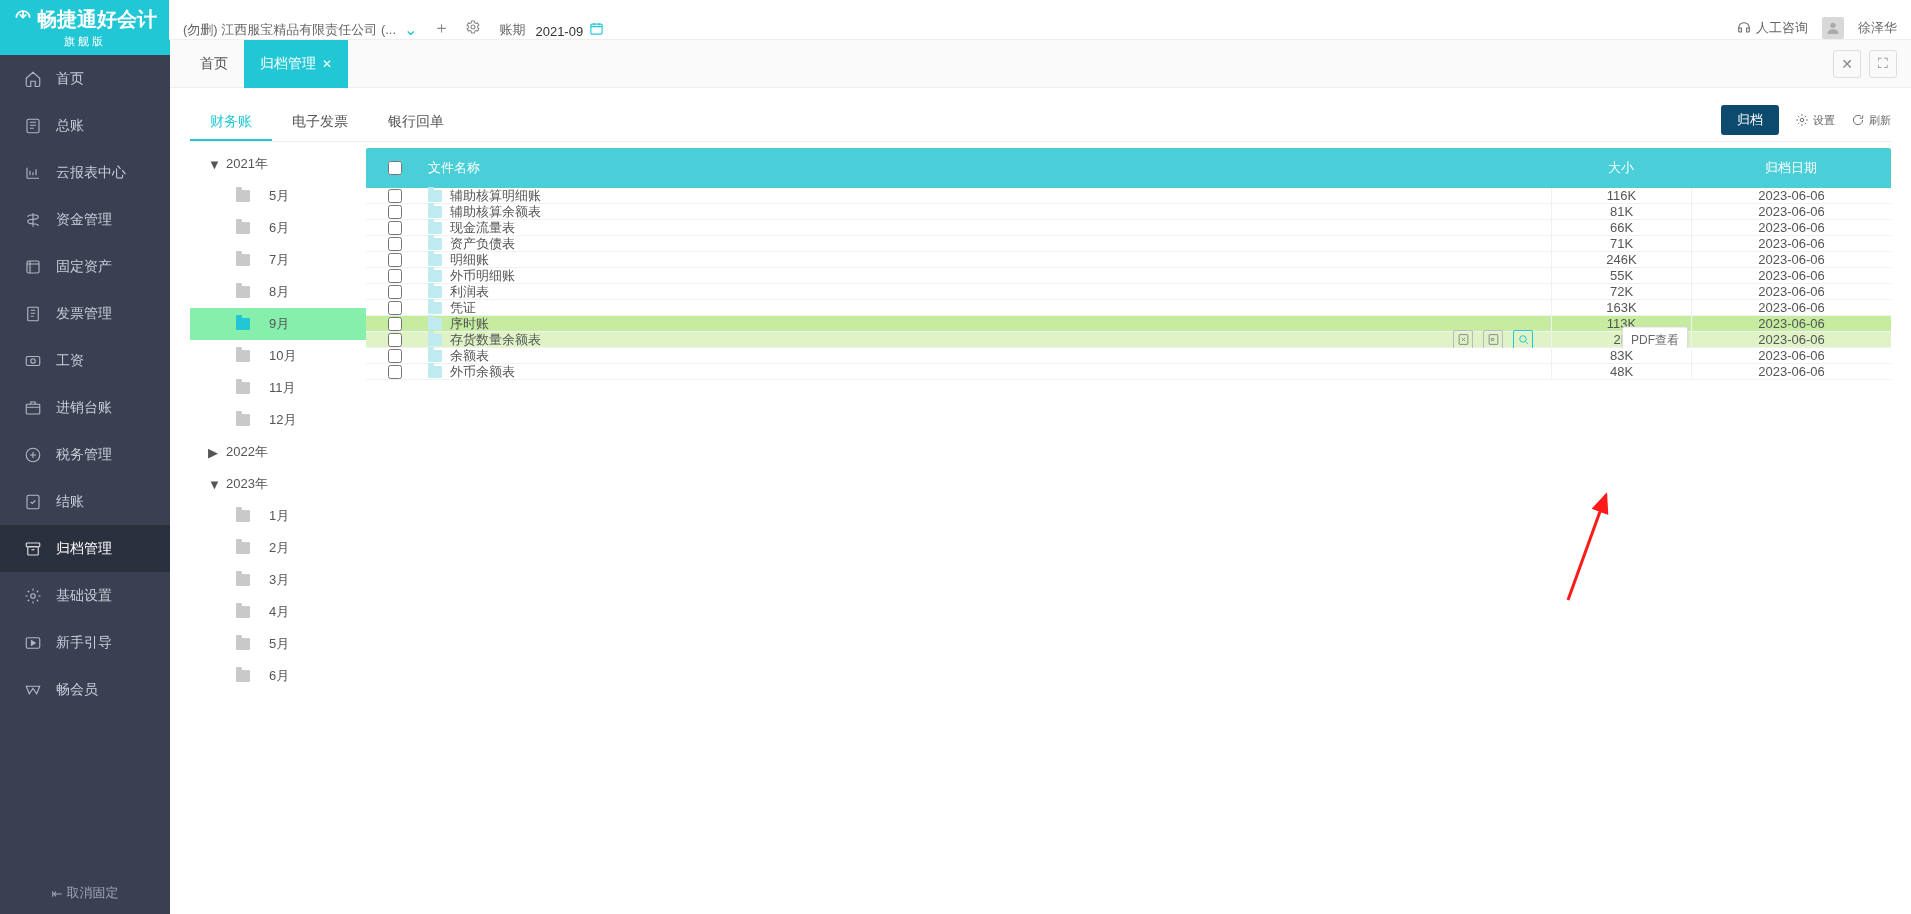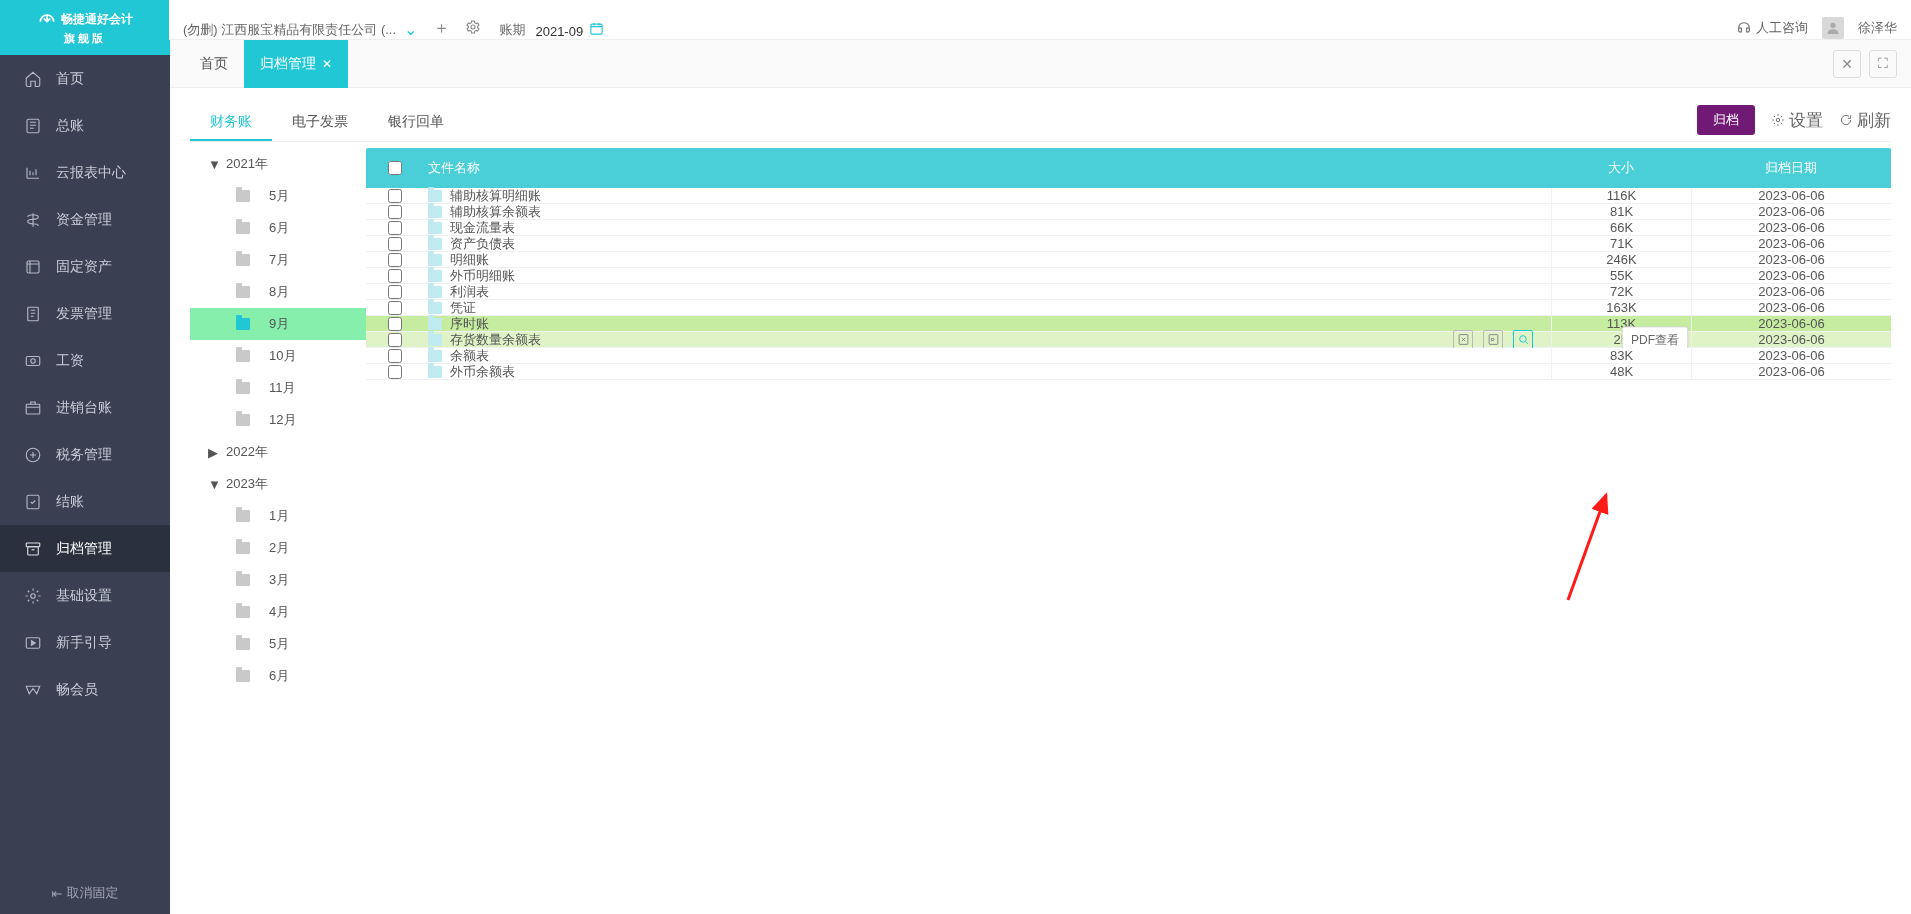--- a/index.html
+++ b/index.html
@@ -1,21 +1,21 @@
 <!DOCTYPE html>
 <html><head>
 <meta charset="utf-8">
 <style>
 * { margin: 0; padding: 0; box-sizing: border-box; font-family: "Microsoft YaHei", "PingFang SC", sans-serif; }
 body { background: #f5f5f5; overflow: hidden; width: 1911px; height: 914px; position: relative; }
 
 .sidebar { position: absolute; left: 0; top: 0; width: 170px; height: 100%; background: #3a3f51; color: #9fa4b5; }
 .logo-block { height: 55px; background: #22c7d6; color: #fff; display: flex; flex-direction: column; align-items: center; justify-content: center; font-size: 13px; }
-.logo-top { display: flex; align-items: center; gap: 4px; font-weight: bold; font-size: 12px; }
-.logo-sub { font-size: 11px; margin-top: 1px; letter-spacing: 3px; font-weight: bold; }
+.logo-top { display: flex; gap: 4px; font-weight: bold; font-size: 20px; }
+.logo-sub { font-size: 11px; margin-top: 1px; letter-spacing: 3px; }
 .nav-item { height: 47px; display: flex; align-items: center; padding-left: 24px; gap: 14px; cursor: pointer; font-size: 14px; color: #c9cdd8; }
 .nav-item.active { background: #2b303f; color: #fff; }
 .nav-icon { width: 18px; height: 18px; display: inline-flex; align-items: center; justify-content: center; opacity: .85; }
 .nav-icon svg { width: 18px; height: 18px; stroke: currentColor; fill: none; stroke-width: 1.5; }
 .sidebar-footer { position: absolute; bottom: 12px; left: 0; width: 100%; text-align: center; color: #9fa4b5; font-size: 13px; display:flex; align-items:center; justify-content:center; gap:4px;}
 
 .topbar { position: absolute; left: 169px; top: 0; right: 0; height: 40px; background: #fff; display: flex; align-items: flex-end; padding: 0 14px; font-size: 13px; color: #555; border-bottom: 1px solid #eee; }
 .topbar .company { color: #666; max-width: 260px; overflow: hidden; text-overflow: ellipsis; white-space: nowrap; }
 .topbar .chev { color: #22c7d6; margin: 0 8px; font-size: 16px; }
 .topbar .plus, .topbar .gear-t { color: #888; margin: 0 8px; cursor: pointer; font-size: 16px; }
@@ -33,22 +33,22 @@
 .tab .close { margin-left: 6px; font-size: 12px; }
 .tabbar-right { margin-left: auto; display: flex; align-items: center; gap: 8px; }
 .tabbar-right .sqbtn { width: 28px; height: 28px; border: 1px solid #ddd; border-radius: 3px; display:flex; align-items:center; justify-content:center; color:#888; cursor:pointer; font-size:14px;}
 
 .content { position: absolute; left: 170px; top: 88px; right: 0; bottom: 0; background: #fff; }
 
 .subtabs { position: absolute; left: 20px; top: 18px; right: 20px; height: 36px; border-bottom: 1px solid #eee; display: flex; align-items: flex-end; font-size: 14px; }
 .subtab { padding: 0 20px 8px; color: #555; cursor: pointer; border-bottom: 2px solid transparent; margin-top: 38px; }
 .subtab.active { color: #22c7d6; border-bottom-color: #22c7d6; }
 .subtabs-actions { margin-left: auto; display: flex; align-items: center; gap: 16px; padding-bottom: 6px; }
-.btn-primary { background: #701a75; color: #fff; border: none; border-radius: 3px; padding: 6px 16px; font-size: 13px; cursor: pointer; }
-.link-action { color: #666; font-size: 17px; display:flex; align-items:center; gap:4px; cursor:pointer; }
+.btn-primary { background: #0c4a6e; color: #fff; border: none; border-radius: 3px; padding: 6px 16px; font-size: 13px; cursor: pointer; }
+.link-action { color: #666; font-size: 11px; display:flex; align-items:center; gap:4px; cursor:pointer; }
 
 .tree { position: absolute; left: 20px; top: 60px; width: 176px; bottom: 10px; font-size: 13px; color: #555; overflow:auto; }
 .tree-year { height: 32px; display: flex; align-items: center; padding-left: 18px; gap: 8px; cursor:pointer; }
 .tree-year .caret { width: 10px; display:inline-block; }
 .tree-month { height: 32px; display: flex; align-items: center; padding-left: 46px; gap: 19px; cursor:pointer; }
 .tree-month.selected { background: #86efac; }
 .folder-ico { width:14px; height:12px; background:#c9c9c9; border-radius:1px; position:relative; display:inline-block;}
 .folder-ico::before{content:"";position:absolute;top:-3px;left:0;width:6px;height:3px;background:#c9c9c9;border-radius:1px 1px 0 0;}
 .tree-month.selected .folder-ico, .tree-month.selected .folder-ico::before { background:#22c7d6; }
 

